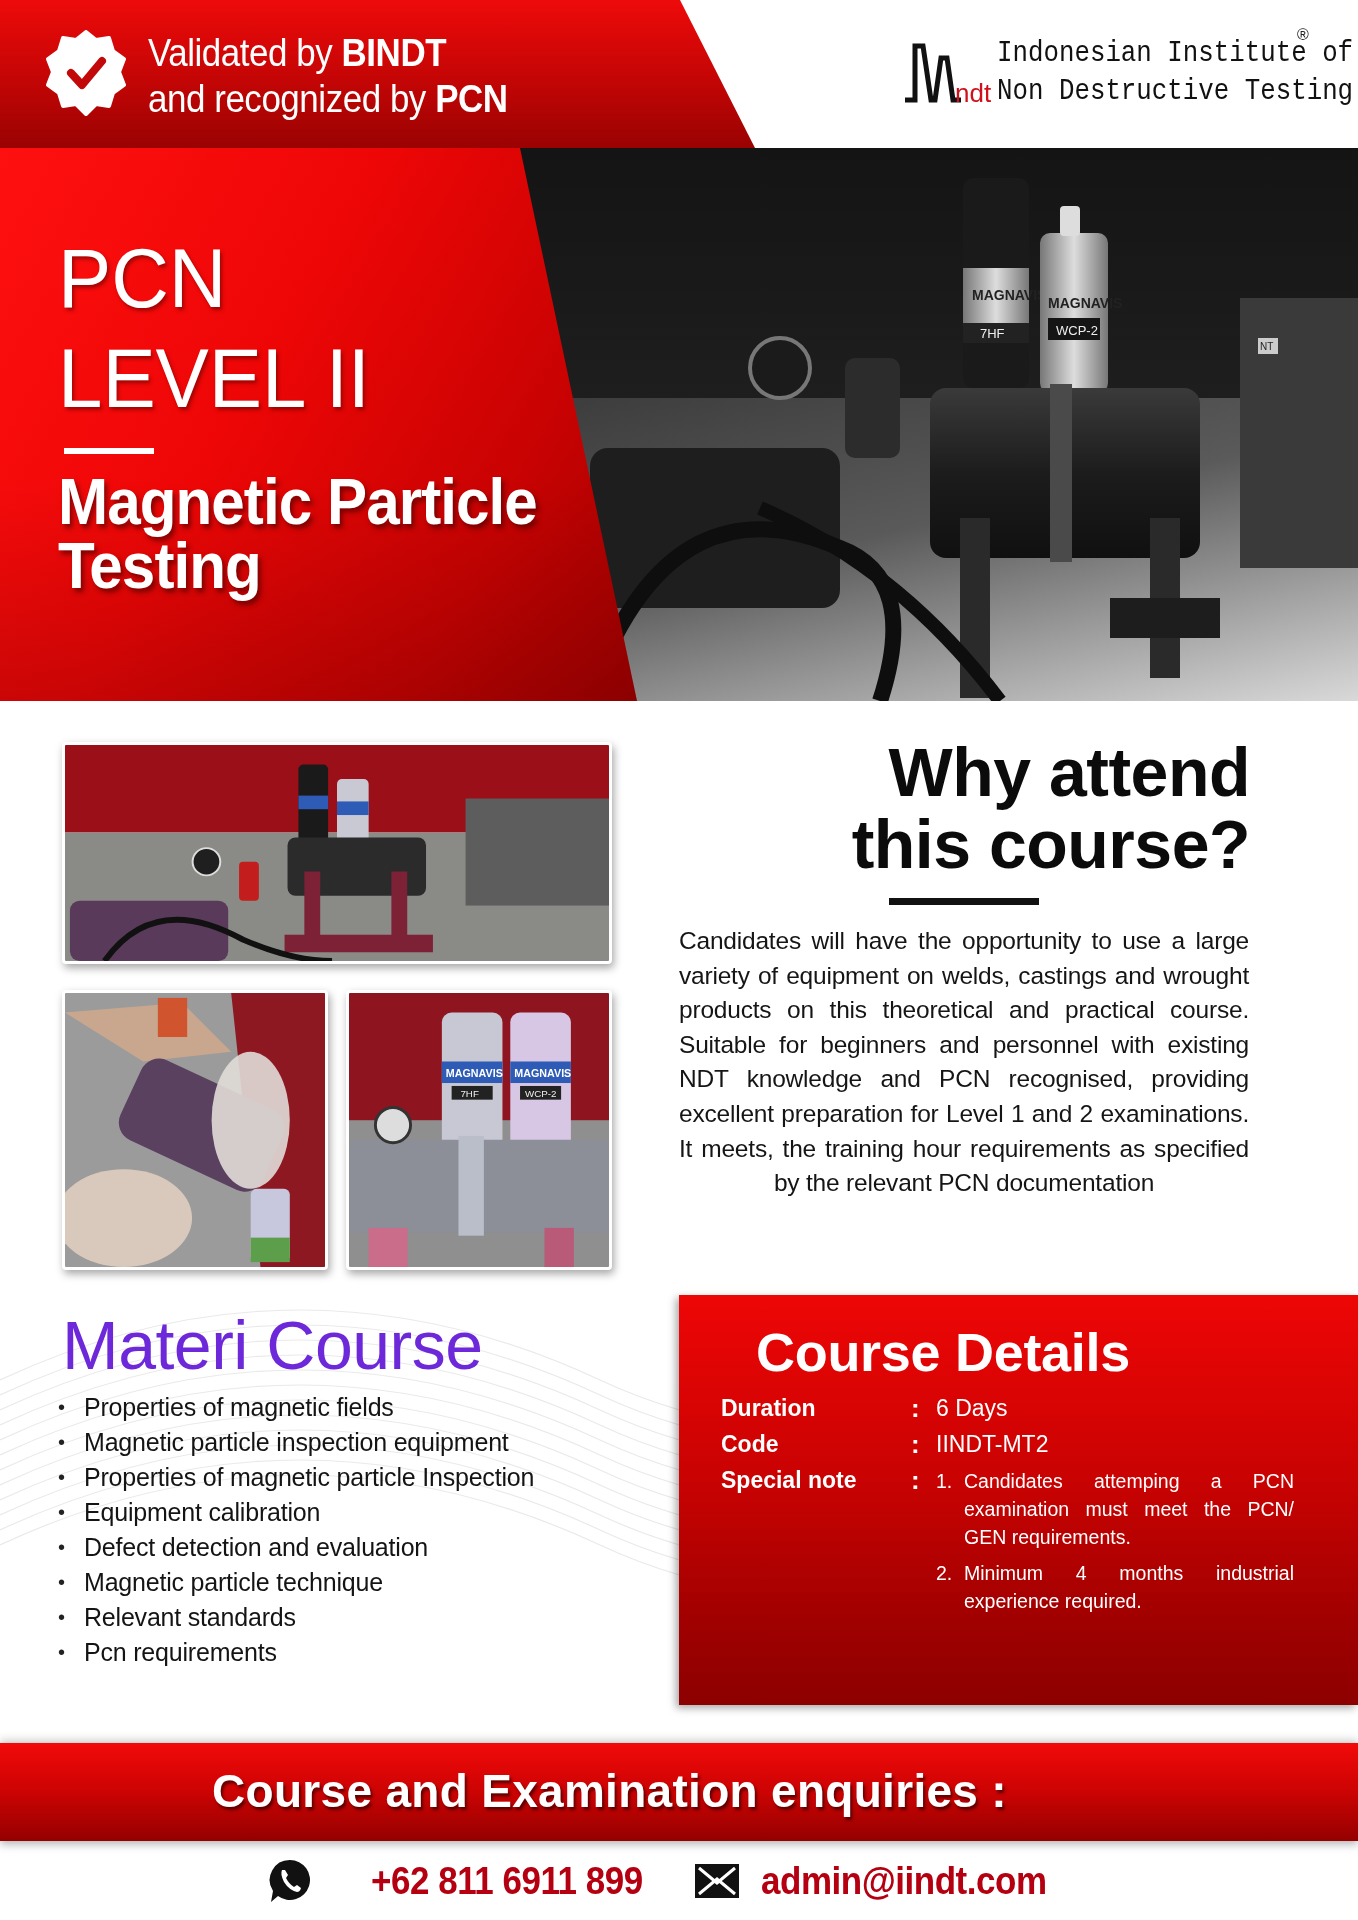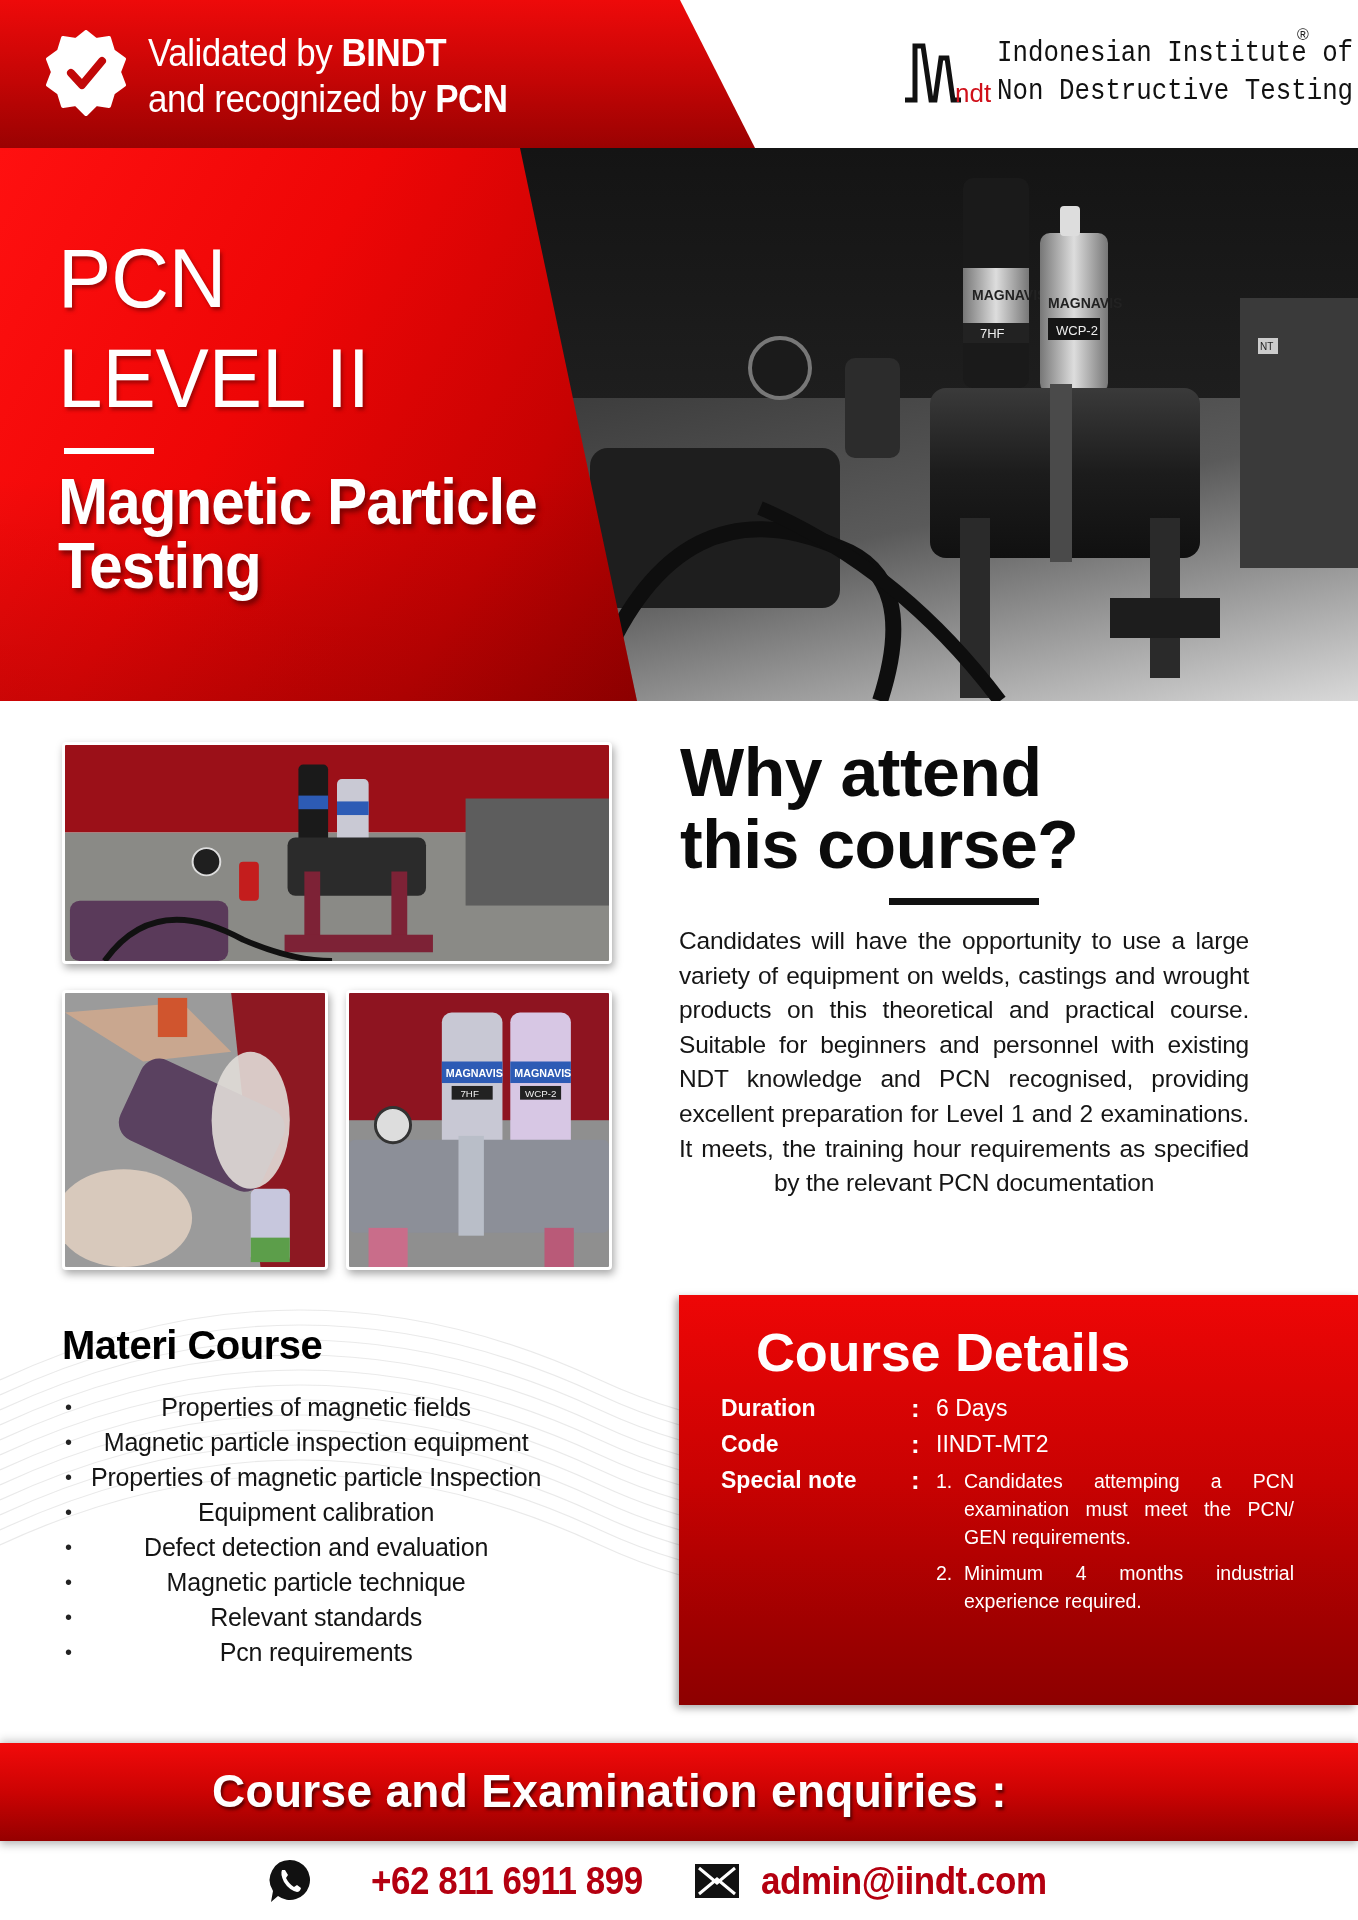--- a/index.html
+++ b/index.html
@@ -64,39 +64,39 @@
   
   .photo { position: absolute; background: #fff; padding: 0; border-radius: 4px;
     box-shadow: 2px 4px 8px rgba(0,0,0,0.35); overflow: hidden; border: 3px solid #fff; }
   .photo svg { display: block; width: 100%; height: 100%; }
   .p1 { left: 62px; top: 742px; width: 550px; height: 222px; }
   .p2 { left: 62px; top: 990px; width: 266px; height: 280px; }
   .p3 { left: 346px; top: 990px; width: 266px; height: 280px; }
 
   
   .why-title {
-    position: absolute; left: 680px; top: 736px; width: 570px; text-align: left;
+    position: absolute; left: 680px; top: 736px; width: 570px; text-align: right;
     font-size: 68px; line-height: 72px; font-weight: 700; color: #0b0b0b; letter-spacing: -0.5px;
   }
   .why-rule { position: absolute; left: 889px; top: 898px; width: 150px; height: 7px; background: #111; }
   .why-body {
     position: absolute; left: 679px; top: 924px; width: 570px;
     font-size: 24.5px; line-height: 34.6px; color: #151515; text-align: justify;
     text-align-last: center; letter-spacing: -0.2px;
   }
 
   
   .waves { position: absolute; left: 0; top: 1180px; width: 1358px; height: 560px; z-index: 0; opacity: 0.55; }
 
   
   .materi-title {
     position: absolute; left: 62px; top: 1312px; z-index: 2;
-    font-size: 40px; line-height: 66px; font-weight: 700; color: #000000; letter-spacing: -0.5px;
-  }
-  .materi-list { position: absolute; left: 61px; top: 1390px; z-index: 2; list-style: none; text-align: center; }
+    font-size: 68px; line-height: 66px; font-weight: 400; color: #6d28d9; letter-spacing: -0.5px;
+  }
+  .materi-list { position: absolute; left: 54px; top: 1390px; z-index: 2; list-style: none; }
   .materi-list li {
     font-size: 25px; line-height: 35px; color: #141414; position: relative; padding-left: 30px;
     letter-spacing: -0.2px;
   }
   .materi-list li::before {
     content: "•"; position: absolute; left: 4px; top: 0; font-size: 20px; color: #222;
   }
 
   
   .details {

